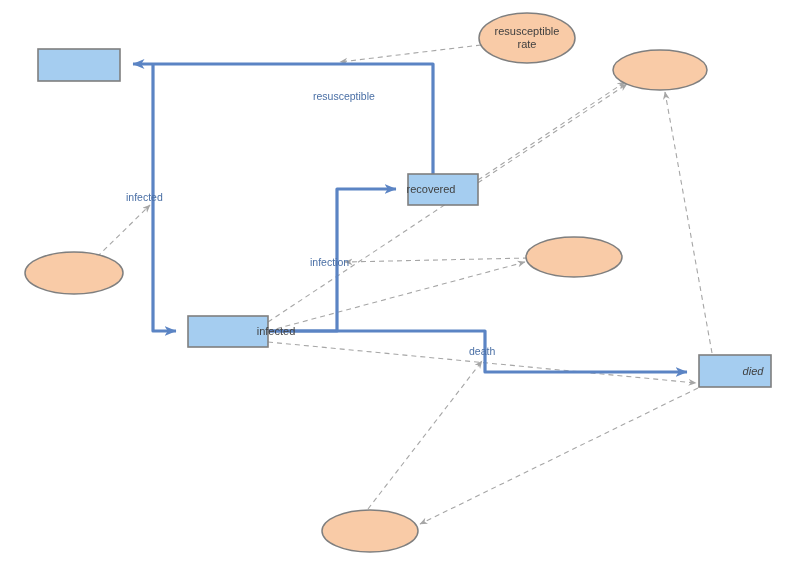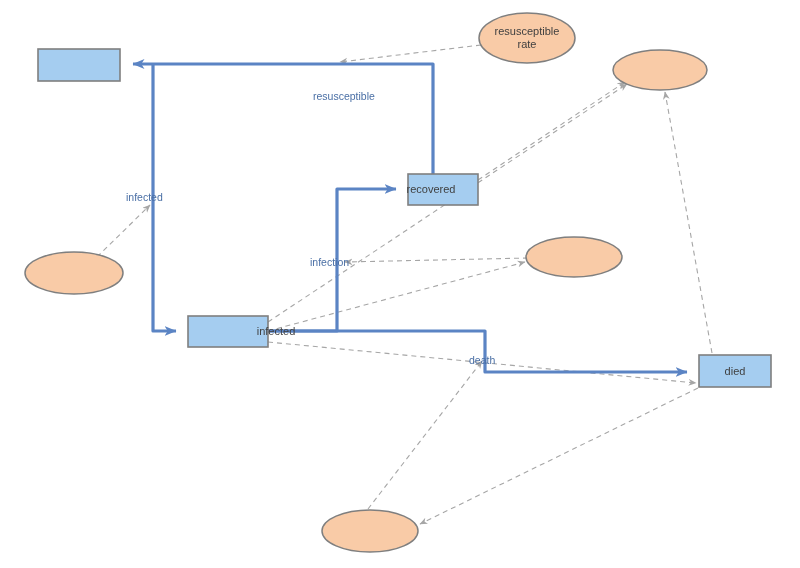--- a/index.html
+++ b/index.html
@@ -94,23 +94,23 @@
       <ellipse cx="527" cy="38" rx="48" ry="25"></ellipse>
       <ellipse cx="660" cy="70" rx="47" ry="20"></ellipse>
       <ellipse cx="574" cy="257" rx="48" ry="20"></ellipse>
       <ellipse cx="74" cy="273" rx="49" ry="21"></ellipse>
       <ellipse cx="370" cy="531" rx="48" ry="21"></ellipse>
     </g>
   </svg>
 
   <div class="node-label" style="left:408px;top:174px;width:46px;height:31px;">recovered</div>
   <div class="node-label" style="left:188px;top:316px;width:80px;height:31px;margin-left:48px;">infected</div>
-  <div class="node-label" style="left:699px;top:355px;width:72px;height:32px;">died</div>
+  <div class="node-label" style="left:717px;top:355px;width:72px;height:32px;font-style:italic;">died</div>
 
   <div class="node-label" style="left:479px;top:13px;width:96px;height:50px;white-space:pre-line;">resusceptible
 rate</div>
 
   <div class="edge-label" style="left:126px;top:191px;">infected</div>
   <div class="edge-label" style="left:310px;top:256px;">infection</div>
   <div class="edge-label" style="left:313px;top:90px;">resusceptible</div>
-  <div class="edge-label" style="left:469px;top:354px;">death</div>
+  <div class="edge-label" style="left:469px;top:345px;">death</div>
 
 </div>
 
 </body></html>

